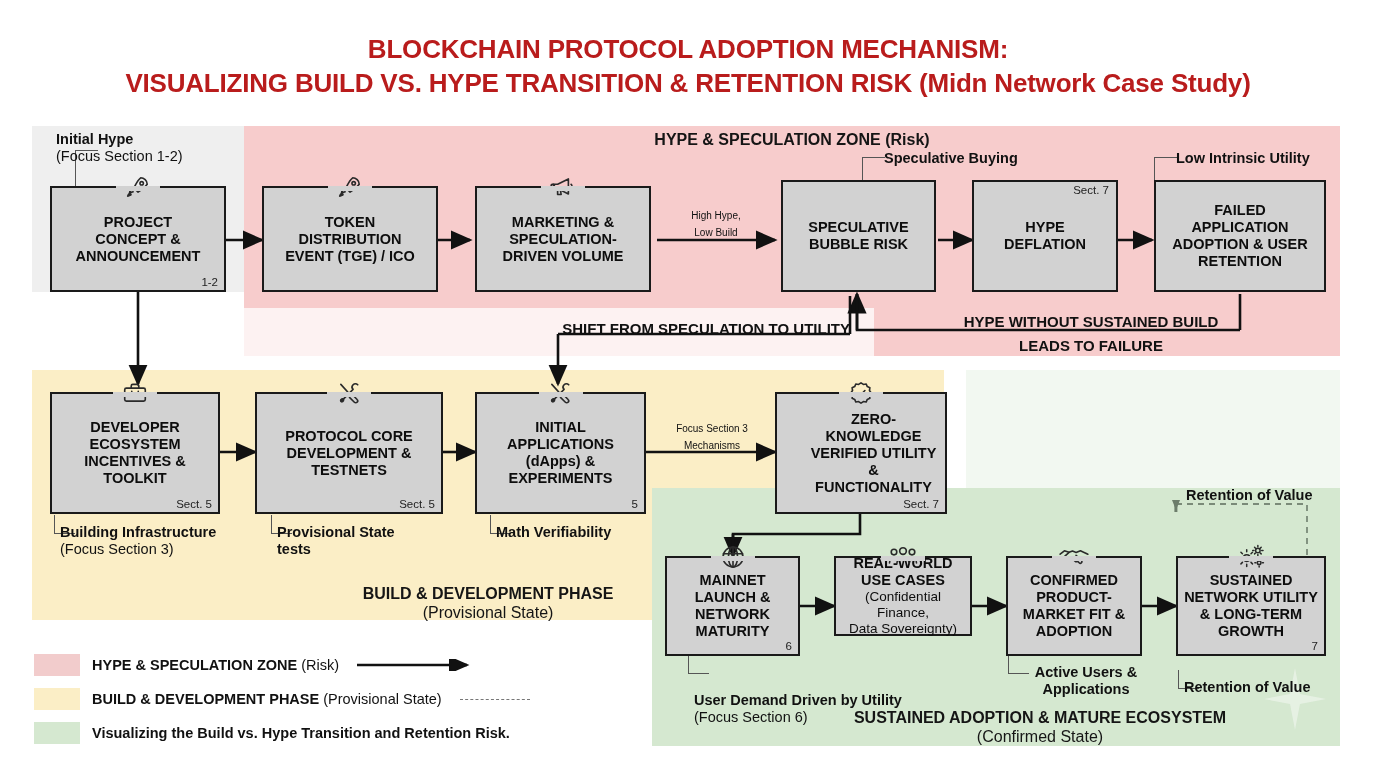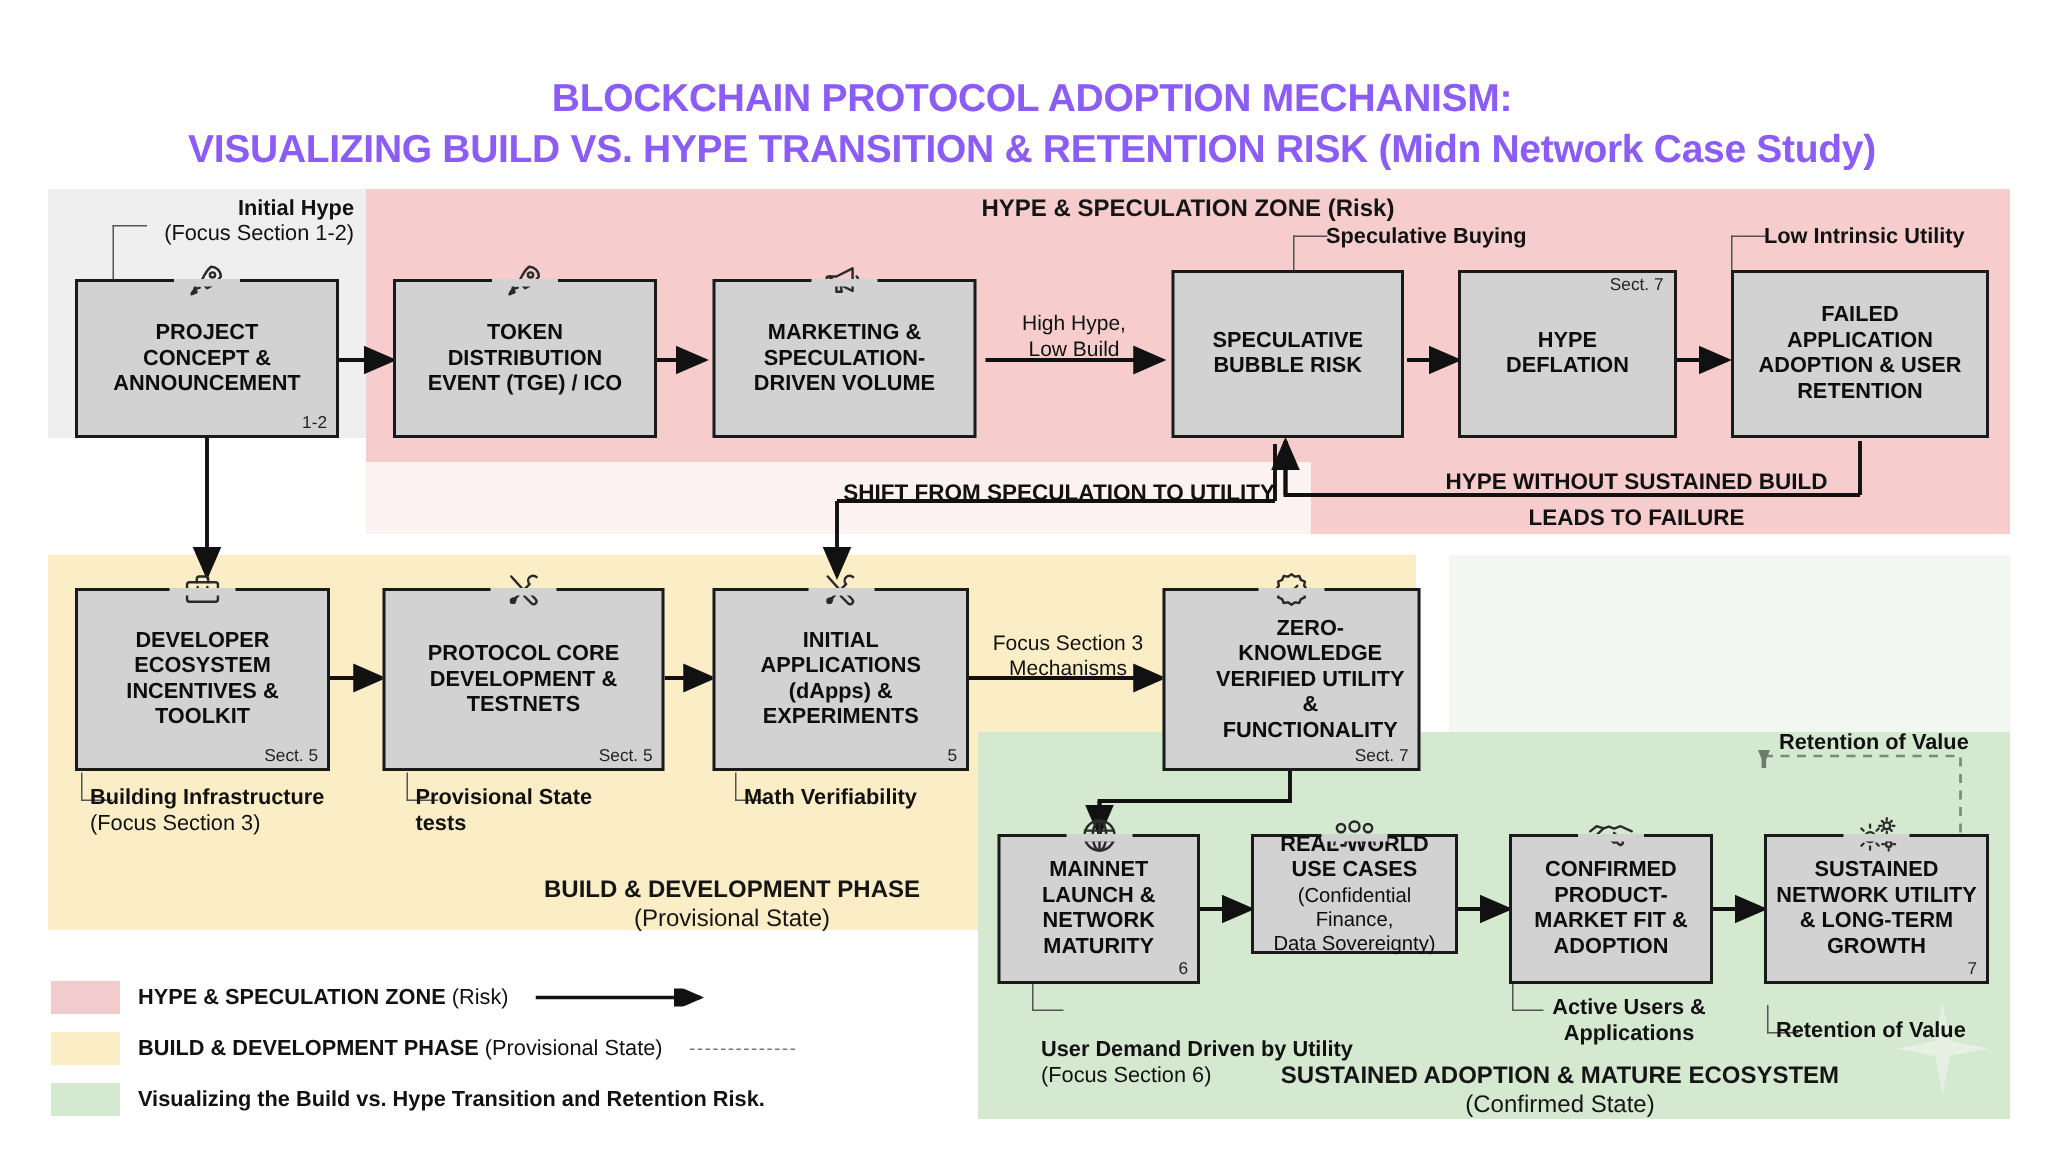--- a/index.html
+++ b/index.html
@@ -21,22 +21,22 @@
 
   .sparkle{
     position:absolute;right:14px;bottom:16px;width:62px;height:62px;
     background:#e9f2e6;
     clip-path:polygon(50% 0%,58% 42%,100% 50%,58% 58%,50% 100%,42% 58%,0% 50%,42% 42%);
     opacity:.85;
   }
 
   
   .title{
-    position:absolute;left:0;top:48px;width:1376px;text-align:center;
-    font-weight:bold;font-size:26px;line-height:34px;color:#8b5cf6;
+    position:absolute;left:0;top:32px;width:1376px;text-align:center;
+    font-weight:bold;font-size:26px;line-height:34px;color:#b91c1c;
     letter-spacing:-0.2px;
   }
 
   
   .zone-cap{position:absolute;font-weight:bold;color:#151515;text-align:center;}
   .zone-cap .sub{font-weight:normal;}
   #cap-hype{left:244px;top:131px;width:1096px;font-size:16px;}
   #cap-build{left:32px;top:584px;width:912px;font-size:16px;line-height:19px;}
   #cap-green{left:652px;top:708px;width:688px;font-size:16px;line-height:19px;margin-left:44px;}
 
@@ -68,21 +68,21 @@
     width:44px;height:5px;background:#d2d2d2;
   }
 
   
   .callout{position:absolute;font-weight:bold;font-size:14.5px;line-height:17px;color:#111;}
   .callout .sub{font-weight:normal;}
   .elbow{position:absolute;border-left:1.6px solid #555;border-top:1.6px solid #555;}
   .elbow-dn{position:absolute;border-left:1.6px solid #555;border-bottom:1.6px solid #555;}
 
   
-  .edgelbl{position:absolute;font-size:14px;line-height:17px;color:#111;text-align:center;}
+  .edgelbl{position:absolute;font-size:10px;line-height:17px;color:#111;text-align:center;}
 
   
   .banner{position:absolute;font-weight:bold;font-size:15px;color:#111;text-align:center;}
 
   
   .legend{position:absolute;left:34px;top:650px;}
   .legrow{display:flex;align-items:center;height:30px;margin-bottom:4px;}
   .swatch{width:46px;height:22px;margin-right:12px;flex:0 0 auto;}
   .legtext{font-weight:bold;font-size:14.5px;color:#111;white-space:nowrap;}
   .legtext .sub{font-weight:normal;}
@@ -171,21 +171,21 @@
   <div class="elbow" style="left:75px;top:150px;width:22px;height:36px;"></div>
   <div class="elbow" style="left:862px;top:157px;width:22px;height:33px;"></div>
   <div class="elbow" style="left:1154px;top:157px;width:22px;height:33px;"></div>
   <div class="elbow-dn" style="left:54px;top:515px;width:20px;height:18px;"></div>
   <div class="elbow-dn" style="left:271px;top:515px;width:20px;height:18px;"></div>
   <div class="elbow-dn" style="left:490px;top:515px;width:20px;height:18px;"></div>
   <div class="elbow-dn" style="left:688px;top:655px;width:20px;height:18px;"></div>
   <div class="elbow-dn" style="left:1008px;top:655px;width:20px;height:18px;"></div>
   <div class="elbow-dn" style="left:1178px;top:670px;width:20px;height:18px;"></div>
 
-  <div class="callout" style="left:56px;top:131px;width:180px;text-align:right;">
+  <div class="callout" style="left:56px;top:131px;width:180px;text-align:left;">
     <div>Initial Hype</div>
     <div class="sub">(Focus Section 1-2)</div>
   </div>
 
   <div class="callout" style="left:884px;top:150px;">Speculative Buying</div>
   <div class="callout" style="left:1176px;top:150px;">Low Intrinsic Utility</div>
 
   <div class="callout" style="left:60px;top:524px;">
     <div>Building Infrastructure</div>
     <div class="sub">(Focus Section 3)</div>

